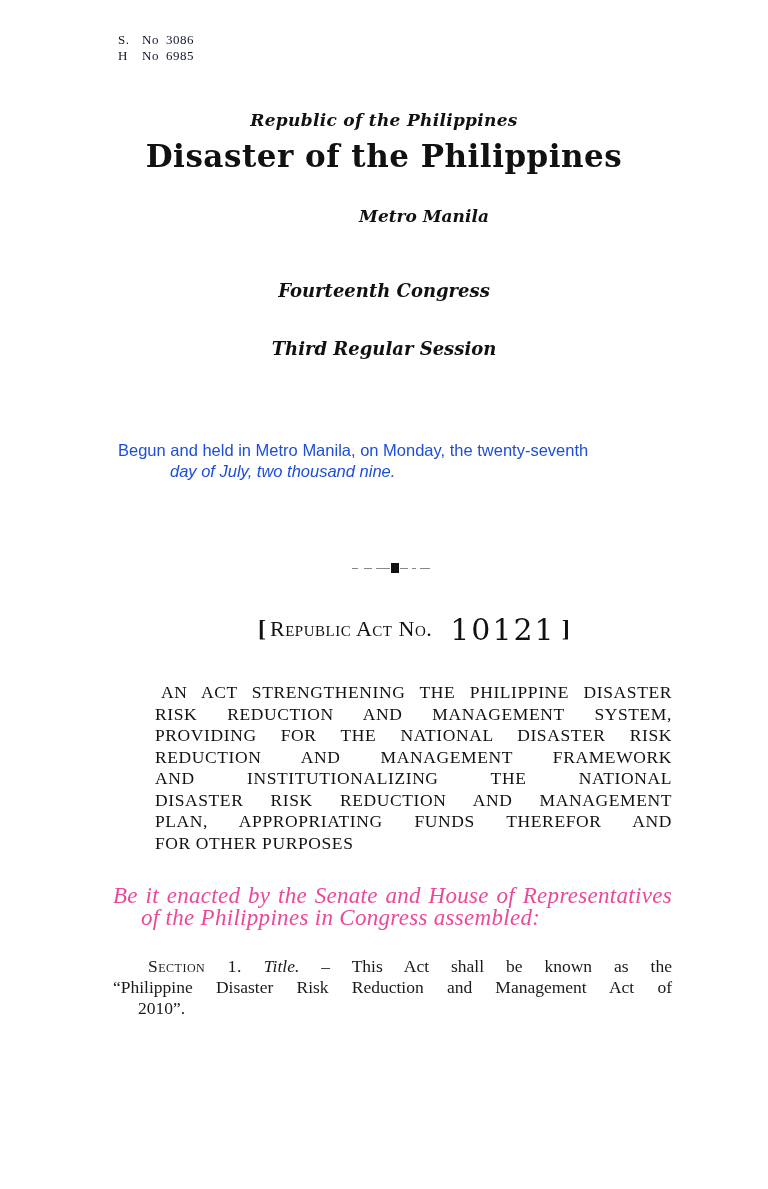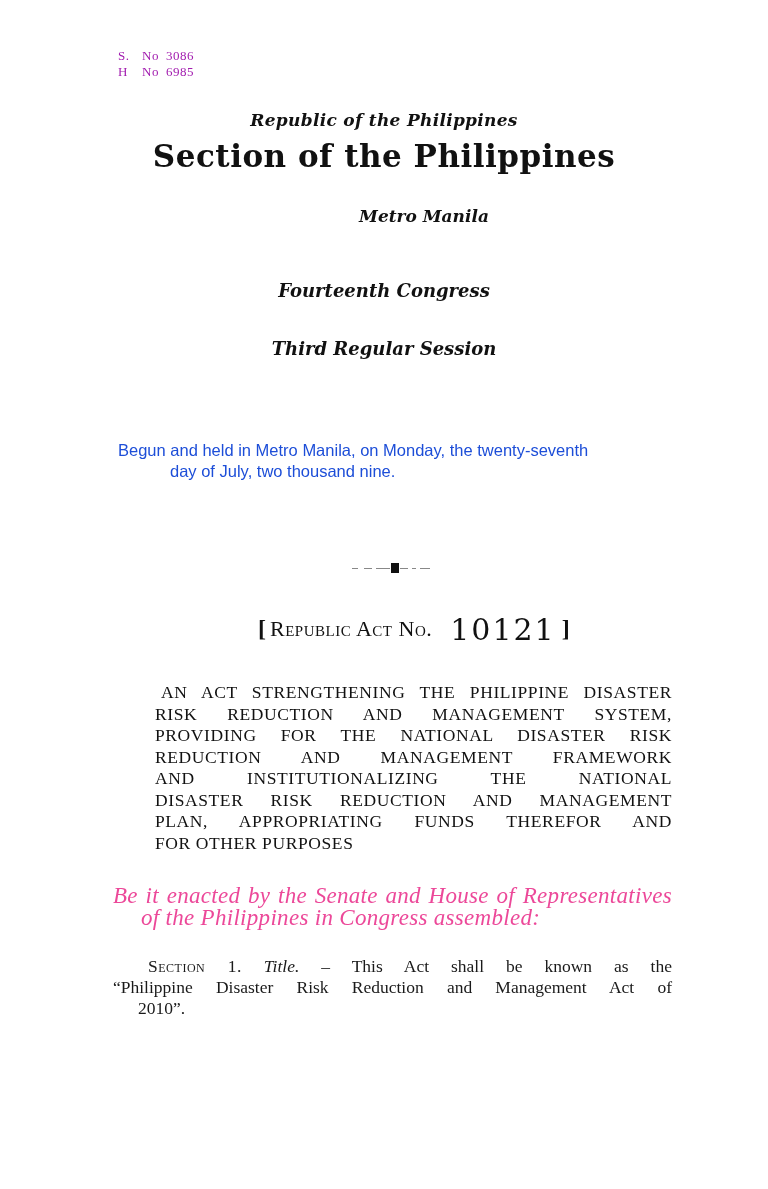--- a/index.html
+++ b/index.html
@@ -11,25 +11,25 @@
       width: 768px;
       height: 1189px;
       position: relative;
       overflow: hidden;
       color: #111111;
     }
     .abs { position: absolute; }
 
     .bill-nos {
       left: 118px;
-      top: 48px;
+      top: 32px;
       font-family: "Liberation Serif", serif;
       font-size: 13px;
       line-height: 16px;
-      color: #a21caf;
+      color: #0f172a;
       letter-spacing: 0.5px;
     }
     .bill-nos div span { display: inline-block; }
     .bill-nos .lbl { width: 24px; }
     .bill-nos .no { width: 24px; }
 
     .gothic {
       font-family: "DejaVu Serif", serif;
       text-align: center;
       left: 0;
@@ -71,21 +71,21 @@
 
     .begun {
       left: 118px;
       top: 440px;
       width: 570px;
       font-family: "Liberation Sans", sans-serif;
       font-size: 16.5px;
       line-height: 21px;
       color: #1d4ed8;
     }
-    .begun .l2 { padding-left: 52px; }
+    .begun .l2 { padding-left: 52px; font-style: italic; }
 
     .ornament {
       left: 352px;
       top: 562px;
       width: 84px;
       height: 12px;
     }
     .ornament .dash {
       position: absolute;
       top: 6px;
@@ -200,21 +200,21 @@
 <div class="abs bill-nos">
   <div>
     <span class="lbl">S.</span><span class="no">No</span><span>3086</span>
   </div>
   <div>
     <span class="lbl">H</span><span class="no">No</span><span>6985</span>
   </div>
 </div>
 
 <div class="abs gothic hdr-republic">Republic of the Philippines</div>
-<div class="abs gothic hdr-congress">Section of the Philippines</div>
+<div class="abs gothic hdr-congress">Disaster of the Philippines</div>
 <div class="abs gothic hdr-metro">Metro Manila</div>
 <div class="abs gothic hdr-fourteenth">Fourteenth Congress</div>
 <div class="abs gothic hdr-session">Third Regular Session</div>
 
 <div class="abs begun">
   <div>Begun and held in Metro Manila, on Monday, the twenty-seventh</div>
   <div class="l2">day of July, two thousand nine.</div>
 </div>
 
 <div class="abs ornament">

